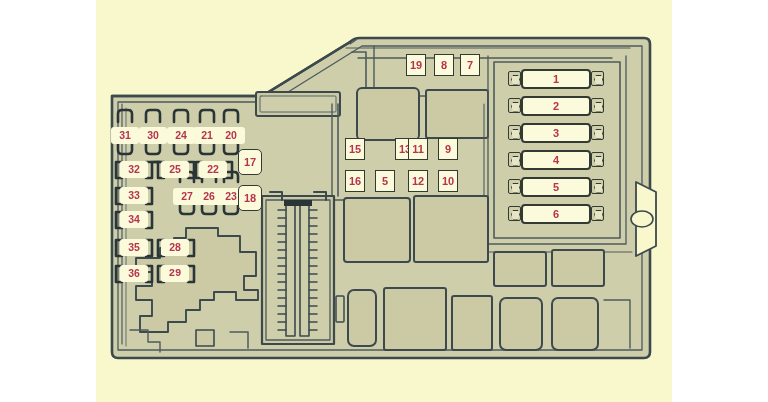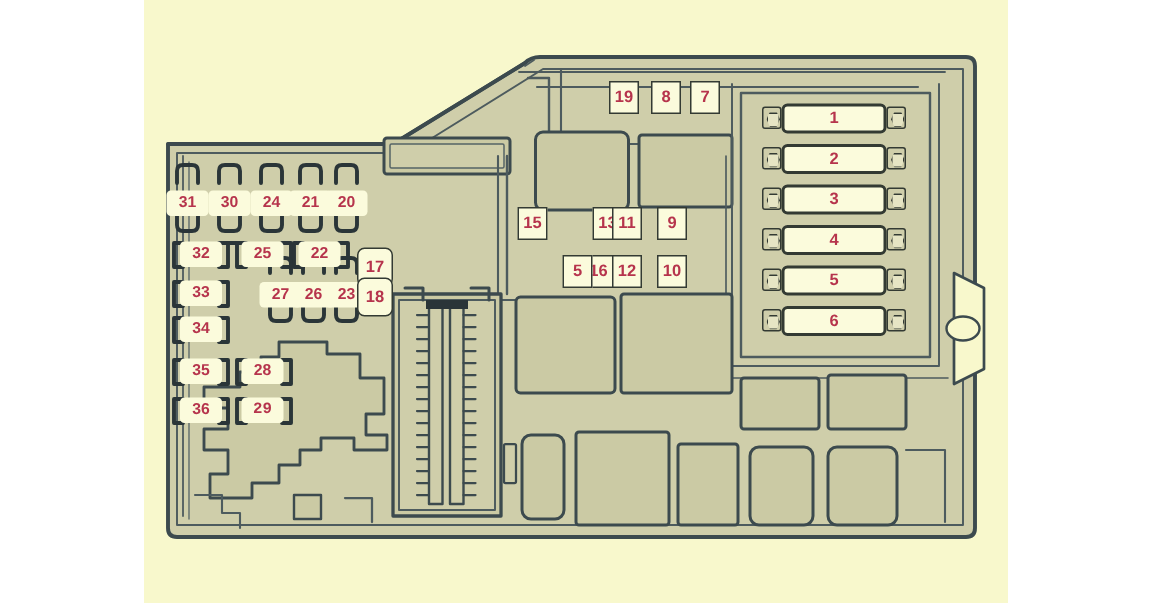--- a/index.html
+++ b/index.html
@@ -277,37 +277,37 @@
     <div class="badge pill" style="left:120px; top:211px;">34</div>
 
     <div class="badge pill" style="left:120px; top:239px;">35</div>
     <div class="badge pill" style="left:161px; top:239px;">28</div>
 
     <div class="badge pill" style="left:120px; top:265px;">36</div>
     <div class="badge pill" style="left:161px; top:265px;font-family:Liberation Mono, monospace;">29</div>
   </div>
 
   <div>
-    <div class="badge big" style="left:238px; top:149px;margin-top:16px;">17</div>
+    <div class="badge big" style="left:238px; top:149px;">17</div>
     <div class="badge big" style="left:238px; top:185px;">18</div>
   </div>
 
   <div>
     <div class="badge sq" style="left:406px; top:54px;">19</div>
     <div class="badge sq" style="left:434px; top:54px;">8</div>
     <div class="badge sq" style="left:460px; top:54px;">7</div>
   </div>
 
   <div>
     <div class="badge sq" style="left:345px; top:138px;">15</div>
     <div class="badge sq" style="left:375px; top:138px;margin-left:20px;">13</div>
     <div class="badge sq" style="left:408px; top:138px;">11</div>
     <div class="badge sq" style="left:438px; top:138px;">9</div>
 
-    <div class="badge sq" style="left:345px; top:170px;margin-left:44px;">16</div>
+    <div class="badge sq" style="left:345px; top:170px;">16</div>
     <div class="badge sq" style="left:375px; top:170px;">5</div>
     <div class="badge sq" style="left:408px; top:170px;">12</div>
     <div class="badge sq" style="left:438px; top:170px;">10</div>
   </div>
 
   <div>
     <div class="clip" style="left:508px; top:71px;"></div>
     <div class="relay" style="left:521px; top:69px; width:70px; height:20px;">1</div>
     <div class="clip" style="left:591px; top:71px;"></div>
 

